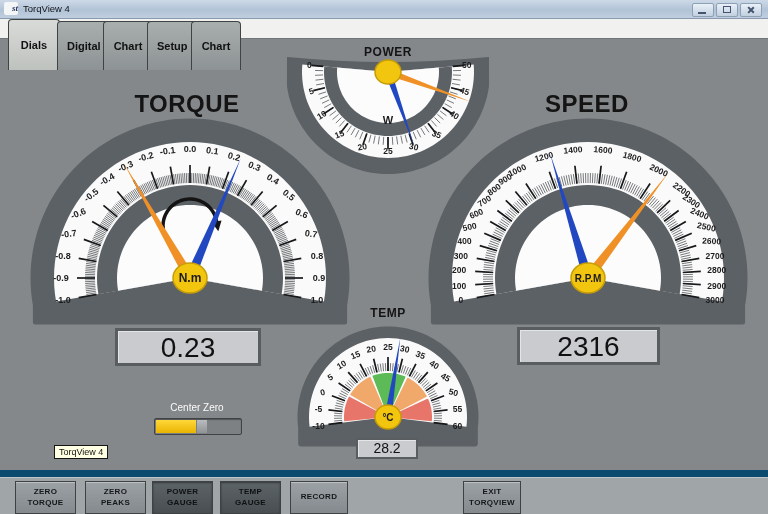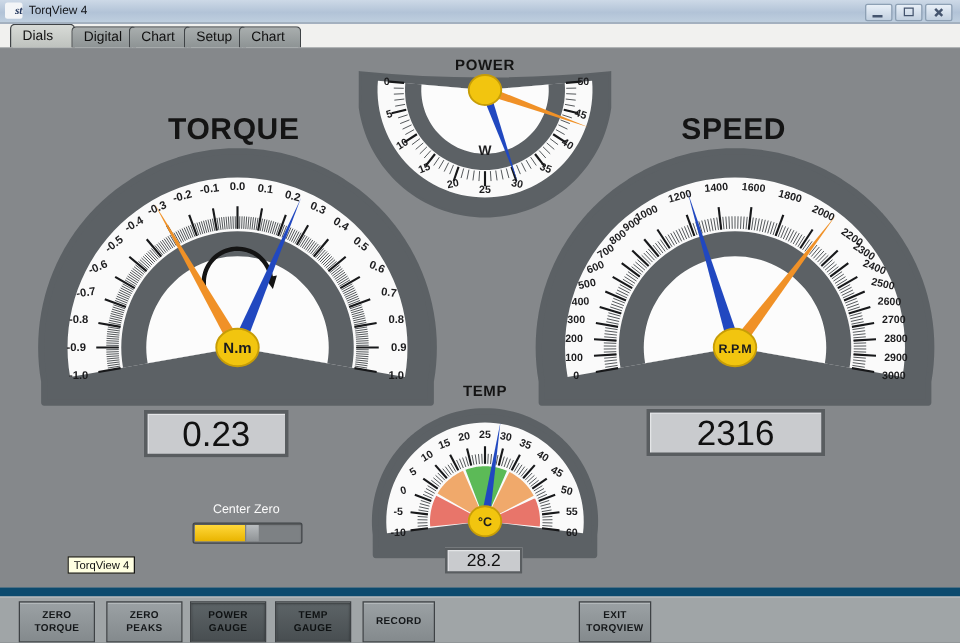--- a/index.html
+++ b/index.html
@@ -14,23 +14,23 @@
   .winbtns{position:absolute;right:6px;top:3px;display:flex;gap:2px;z-index:41;}
   .winbtn{width:20px;height:12px;border:1px solid #8da0b4;border-radius:2px;
     background:linear-gradient(#e9f0f8,#c2d0e0);position:relative;}
   .glyph-min{position:absolute;left:5px;bottom:2px;width:8px;height:2px;background:#44546e;}
   .glyph-max{position:absolute;left:6px;top:2px;width:6px;height:5px;border:1.5px solid #44546e;}
   .glyph-x1,.glyph-x2{position:absolute;left:9px;top:2px;width:1.8px;height:8px;background:#44546e;}
   .glyph-x1{transform:rotate(45deg);} .glyph-x2{transform:rotate(-45deg);}
   
   .tabstrip{position:absolute;left:0;top:18px;width:768px;height:20px;background:#f1f1ef;
     border-bottom:1px solid #70767a;z-index:39;}
-  .tab{position:absolute;top:3px;height:16px;padding:0 9px;border:1px solid #3f4346;border-bottom:none;
+  .tab{position:absolute;top:3px;height:16px;padding:16px 9px;border:1px solid #3f4346;border-bottom:none;
     border-radius:4px 4px 0 0;background:linear-gradient(#a9aeae,#8d9394);
-    font-size:11px;font-weight:normal;color:#111;line-height:16px;}
+    font-size:11px;font-weight:bold;color:#111;line-height:16px;text-align:center;}
   .tab.active{top:1px;height:18px;line-height:18px;background:linear-gradient(#d8dbd7,#bec2be);}
   
   .client{position:absolute;left:0;top:38px;width:768px;height:432px;background:#85888b;}
   svg{position:absolute;}
   svg text{font-family:"Liberation Sans",sans-serif;font-weight:bold;fill:#1c1c1e;}
   .gauge-title{position:absolute;text-align:center;font-weight:bold;color:#141414;letter-spacing:.5px;}
   .valbox{position:absolute;background:#c9cbce;border:3px solid #595d60;box-sizing:border-box;
     text-align:center;color:#111;box-shadow:inset 1px 1px 0 #e4e5e7;}
   .cz-label{position:absolute;left:147px;top:364px;width:100px;text-align:center;
     font-size:10px;font-weight:normal;color:#fbfbfb;}
@@ -757,21 +757,21 @@
         <text x="149.63936011851774" y="52.27967566688526" font-size="8.5" text-anchor="middle" dy="3" transform="rotate(30.7 149.6 52.3)">45</text>
         <text x="157.47491082293237" y="67.2404351264193" font-size="8.5" text-anchor="middle" dy="3" transform="rotate(13.4 157.5 67.2)">50</text>
         <text x="161.49928484392862" y="83.64240428218291" font-size="8.5" text-anchor="middle" dy="3" transform="rotate(0.0 161.5 83.6)">55</text>
         <text x="161.47823061489254" y="100.53085403836032" font-size="8.5" text-anchor="middle" dy="3" transform="rotate(0.0 161.5 100.5)">60</text>
         <path d="M104.3,13.0L95.5,92.5L88.5,91.5Z" fill="#2148c0"></path>
         <ellipse cx="92" cy="92" rx="13" ry="12" fill="#f2c50f" stroke="#c79d07" stroke-width="1.5"></ellipse>
         <text x="92" y="92" font-size="10" text-anchor="middle" dy="4">°C</text>
       </svg>
     </div>
 
-  <div class="valbox" style="left:115px;top:290px;width:116px;height:38px;font-size:28px;line-height:33px;">0.23</div>
+  <div class="valbox" style="left:115px;top:290px;width:146px;height:38px;font-size:28px;line-height:33px;">0.23</div>
   <div class="valbox" style="left:517px;top:289px;width:143px;height:38px;font-size:28px;line-height:33px;">2316</div>
   <div class="valbox" style="left:356px;top:400px;width:62px;height:21px;font-size:14px;line-height:16px;border-width:2px;">28.2</div>
 
   <div class="cz-label">Center Zero</div>
   <div class="cz-toggle">
     <div class="cz-on"></div>
     <div class="cz-knob"></div>
   </div>
 </div>
 

